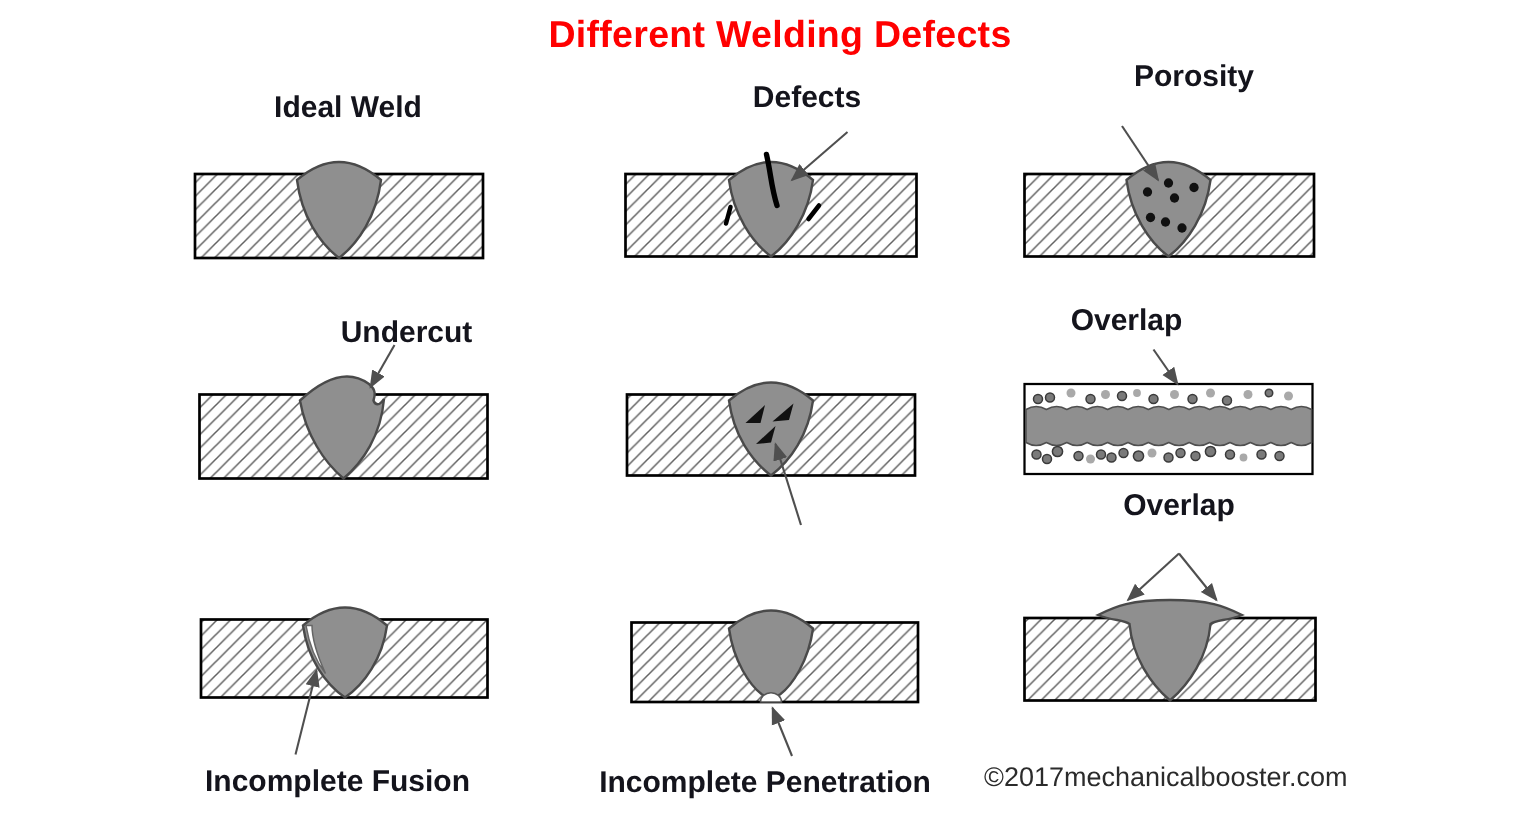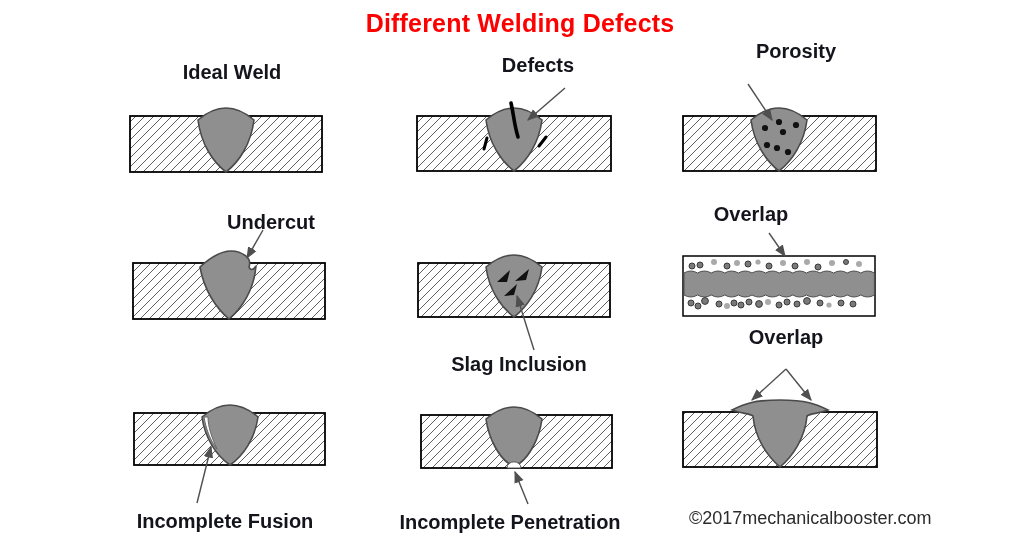--- a/index.html
+++ b/index.html
@@ -10,21 +10,21 @@
   .art { position:absolute; left:0; top:0; }
   .title {
     position:absolute; left:0; right:0; top:9px; text-align:center;
     font-size:25px; font-weight:bold; color:#ff0000; letter-spacing:0.2px;
   }
   .lbl {
     position:absolute; transform:translateX(-50%); white-space:nowrap;
     font-size:20px; font-weight:bold; color:#14141c;
   }
   .watermark {
-    position:absolute; left:689px; top:508px; font-size:18px; color:#2b2b2b;
+    position:absolute; left:656px; top:508px; font-size:18px; color:#2b2b2b;
   }
   .plate { fill:url(#hatch); stroke:#000000; stroke-width:1.8; }
   .weld  { stroke:#4a4a4a; stroke-width:1.6; }
   .arrow { stroke:#4f4f4f; stroke-width:1.4; fill:none; }
   .mark  { stroke:#000000; fill:none; stroke-linecap:round; }
 </style>
 </head>
 <body>
 
 <div class="stage">
@@ -153,20 +153,19 @@
       <path class="weld" fill="#8F8F8F" transform="translate(780,412)" d="M-48,-2 C-36,-8 -26,-12 0,-12 C26,-12 36,-8 48,-2 C38,2 31,1 27,4 C25,26 13,44 0,55 C-13,44 -25,26 -27,4 C-31,1 -38,2 -48,-2 Z"></path>
       <path class="arrow" d="M786,369 L752,400" marker-end="url(#ah)"></path>
       <path class="arrow" d="M786,369 L811,400" marker-end="url(#ah)"></path>
     </g>
   </svg>
 
   <div class="lbl" style="left:232px; top:61px;">Ideal Weld</div>
   <div class="lbl" style="left:538px; top:54px;">Defects</div>
   <div class="lbl" style="left:752px; top:40px;margin-left:44px;">Porosity</div>
   <div class="lbl" style="left:271px; top:211px;">Undercut</div>
-  <div class="lbl" style="left:519px; top:353px;">Slag Inclusion</div>
   <div class="lbl" style="left:751px; top:203px;">Overlap</div>
   <div class="lbl" style="left:225px; top:510px;">Incomplete Fusion</div>
   <div class="lbl" style="left:510px; top:511px;">Incomplete Penetration</div>
   <div class="lbl" style="left:786px; top:326px;">Overlap</div>
 
   <div class="watermark">©2017mechanicalbooster.com</div>
 </div>
 
 </body></html>

